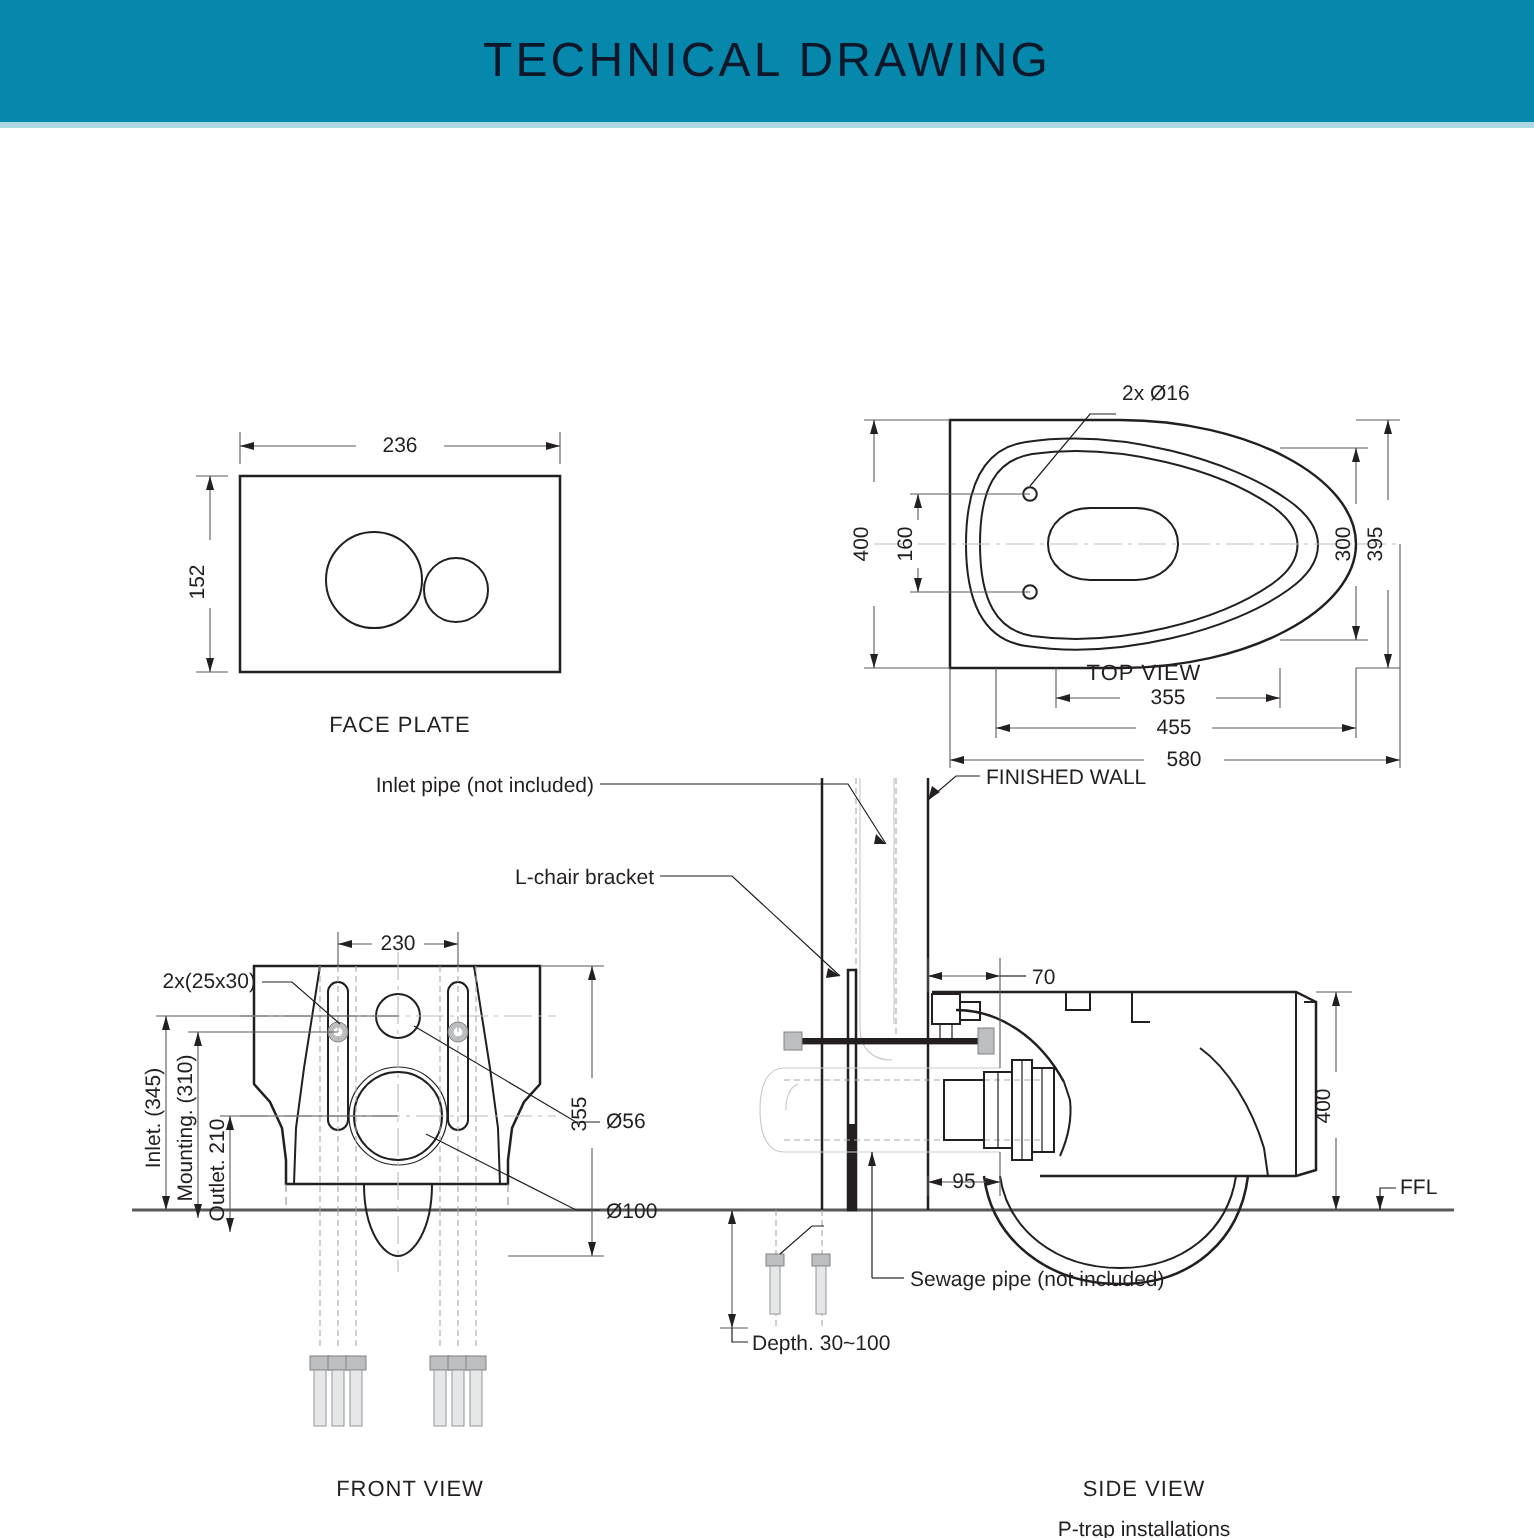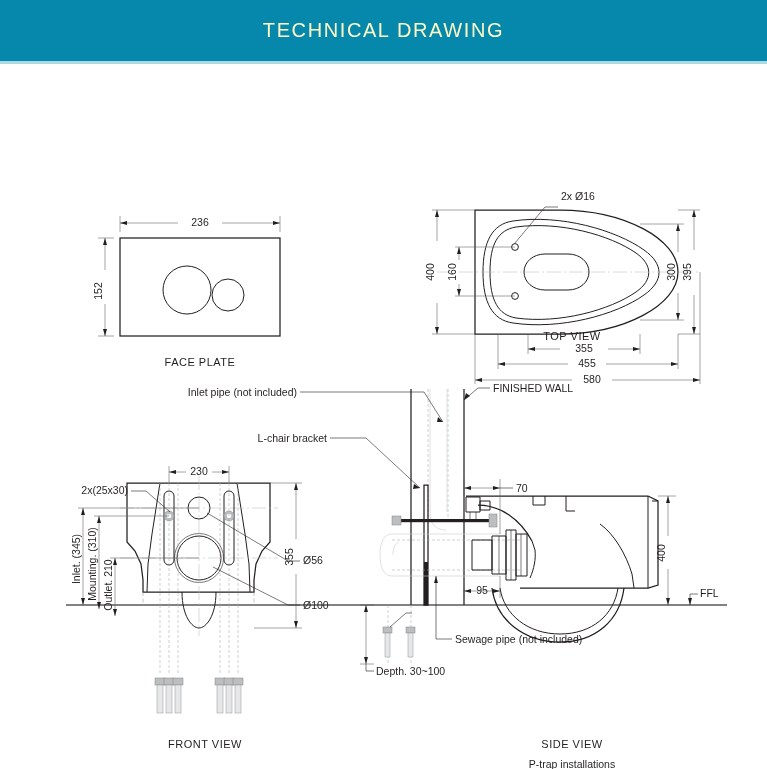--- a/index.html
+++ b/index.html
@@ -9,21 +9,21 @@
     -webkit-font-smoothing:antialiased;
   }
   #page{position:relative;width:767px;height:769px;background:#fff;}
 
   .banner{
     position:absolute;left:0;top:0;width:767px;height:61px;
     background:#0688ad;
     display:flex;align-items:center;justify-content:center;
   }
   .banner-title{
-    color:#fef9c3;font-size:20px;letter-spacing:1.6px;font-weight:400;
+    color:#0f172a;font-size:24px;letter-spacing:1.6px;font-weight:400;
     font-family:"Liberation Sans",sans-serif;
   }
   .banner-rule{
     position:absolute;left:0;top:61px;width:767px;height:3px;
     background:#6ab9cf;opacity:.55;
   }
 
   .canvas{position:absolute;left:0;top:64px;width:767px;height:705px;}
   svg{display:block;}
 

